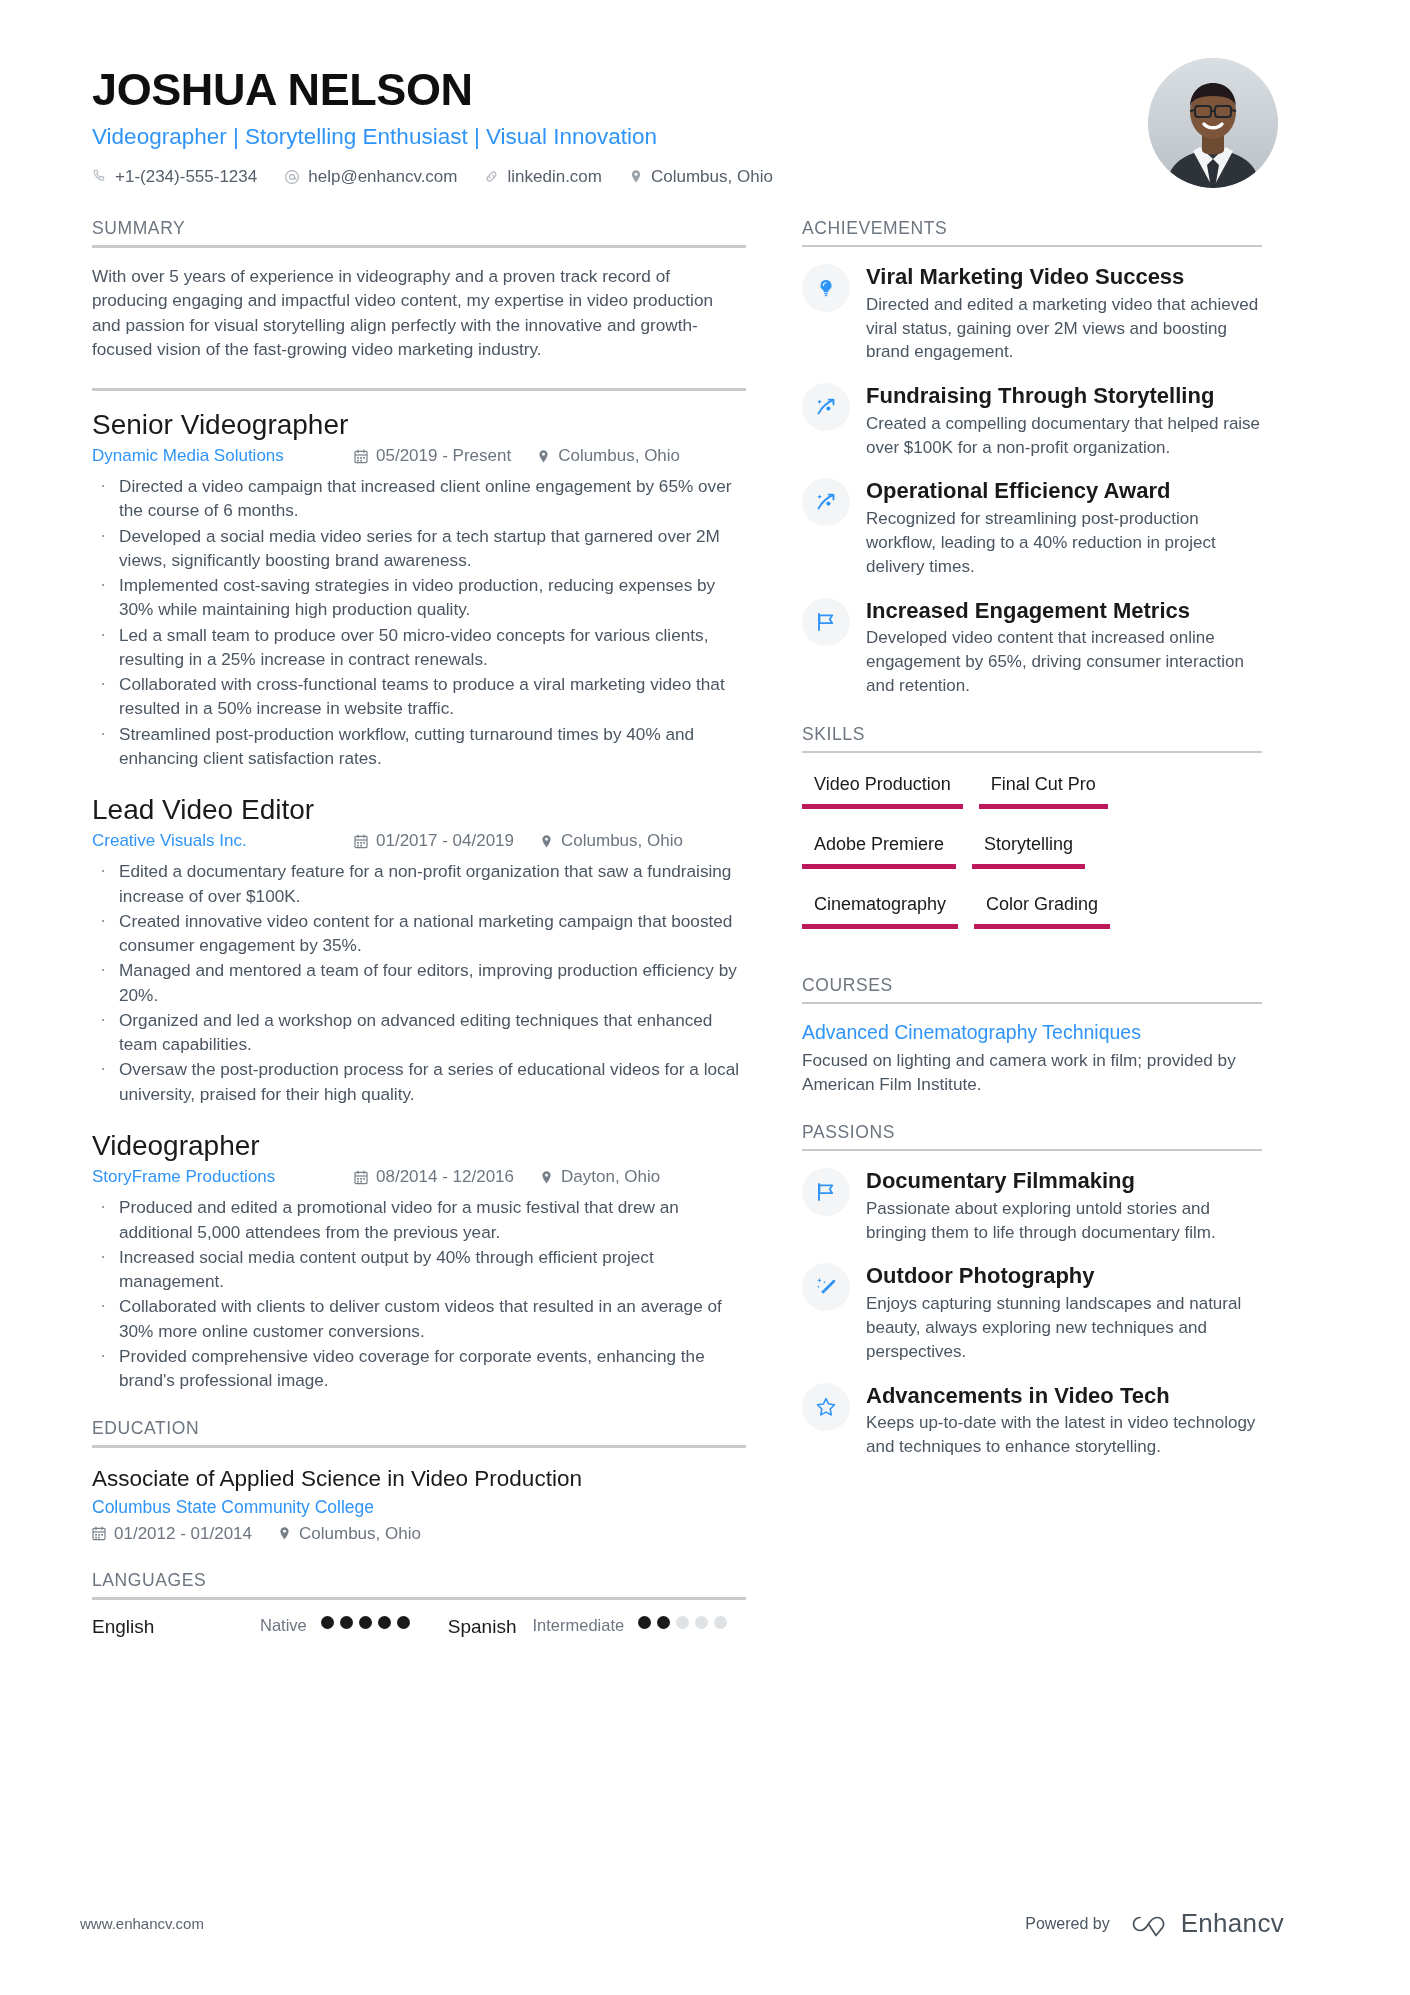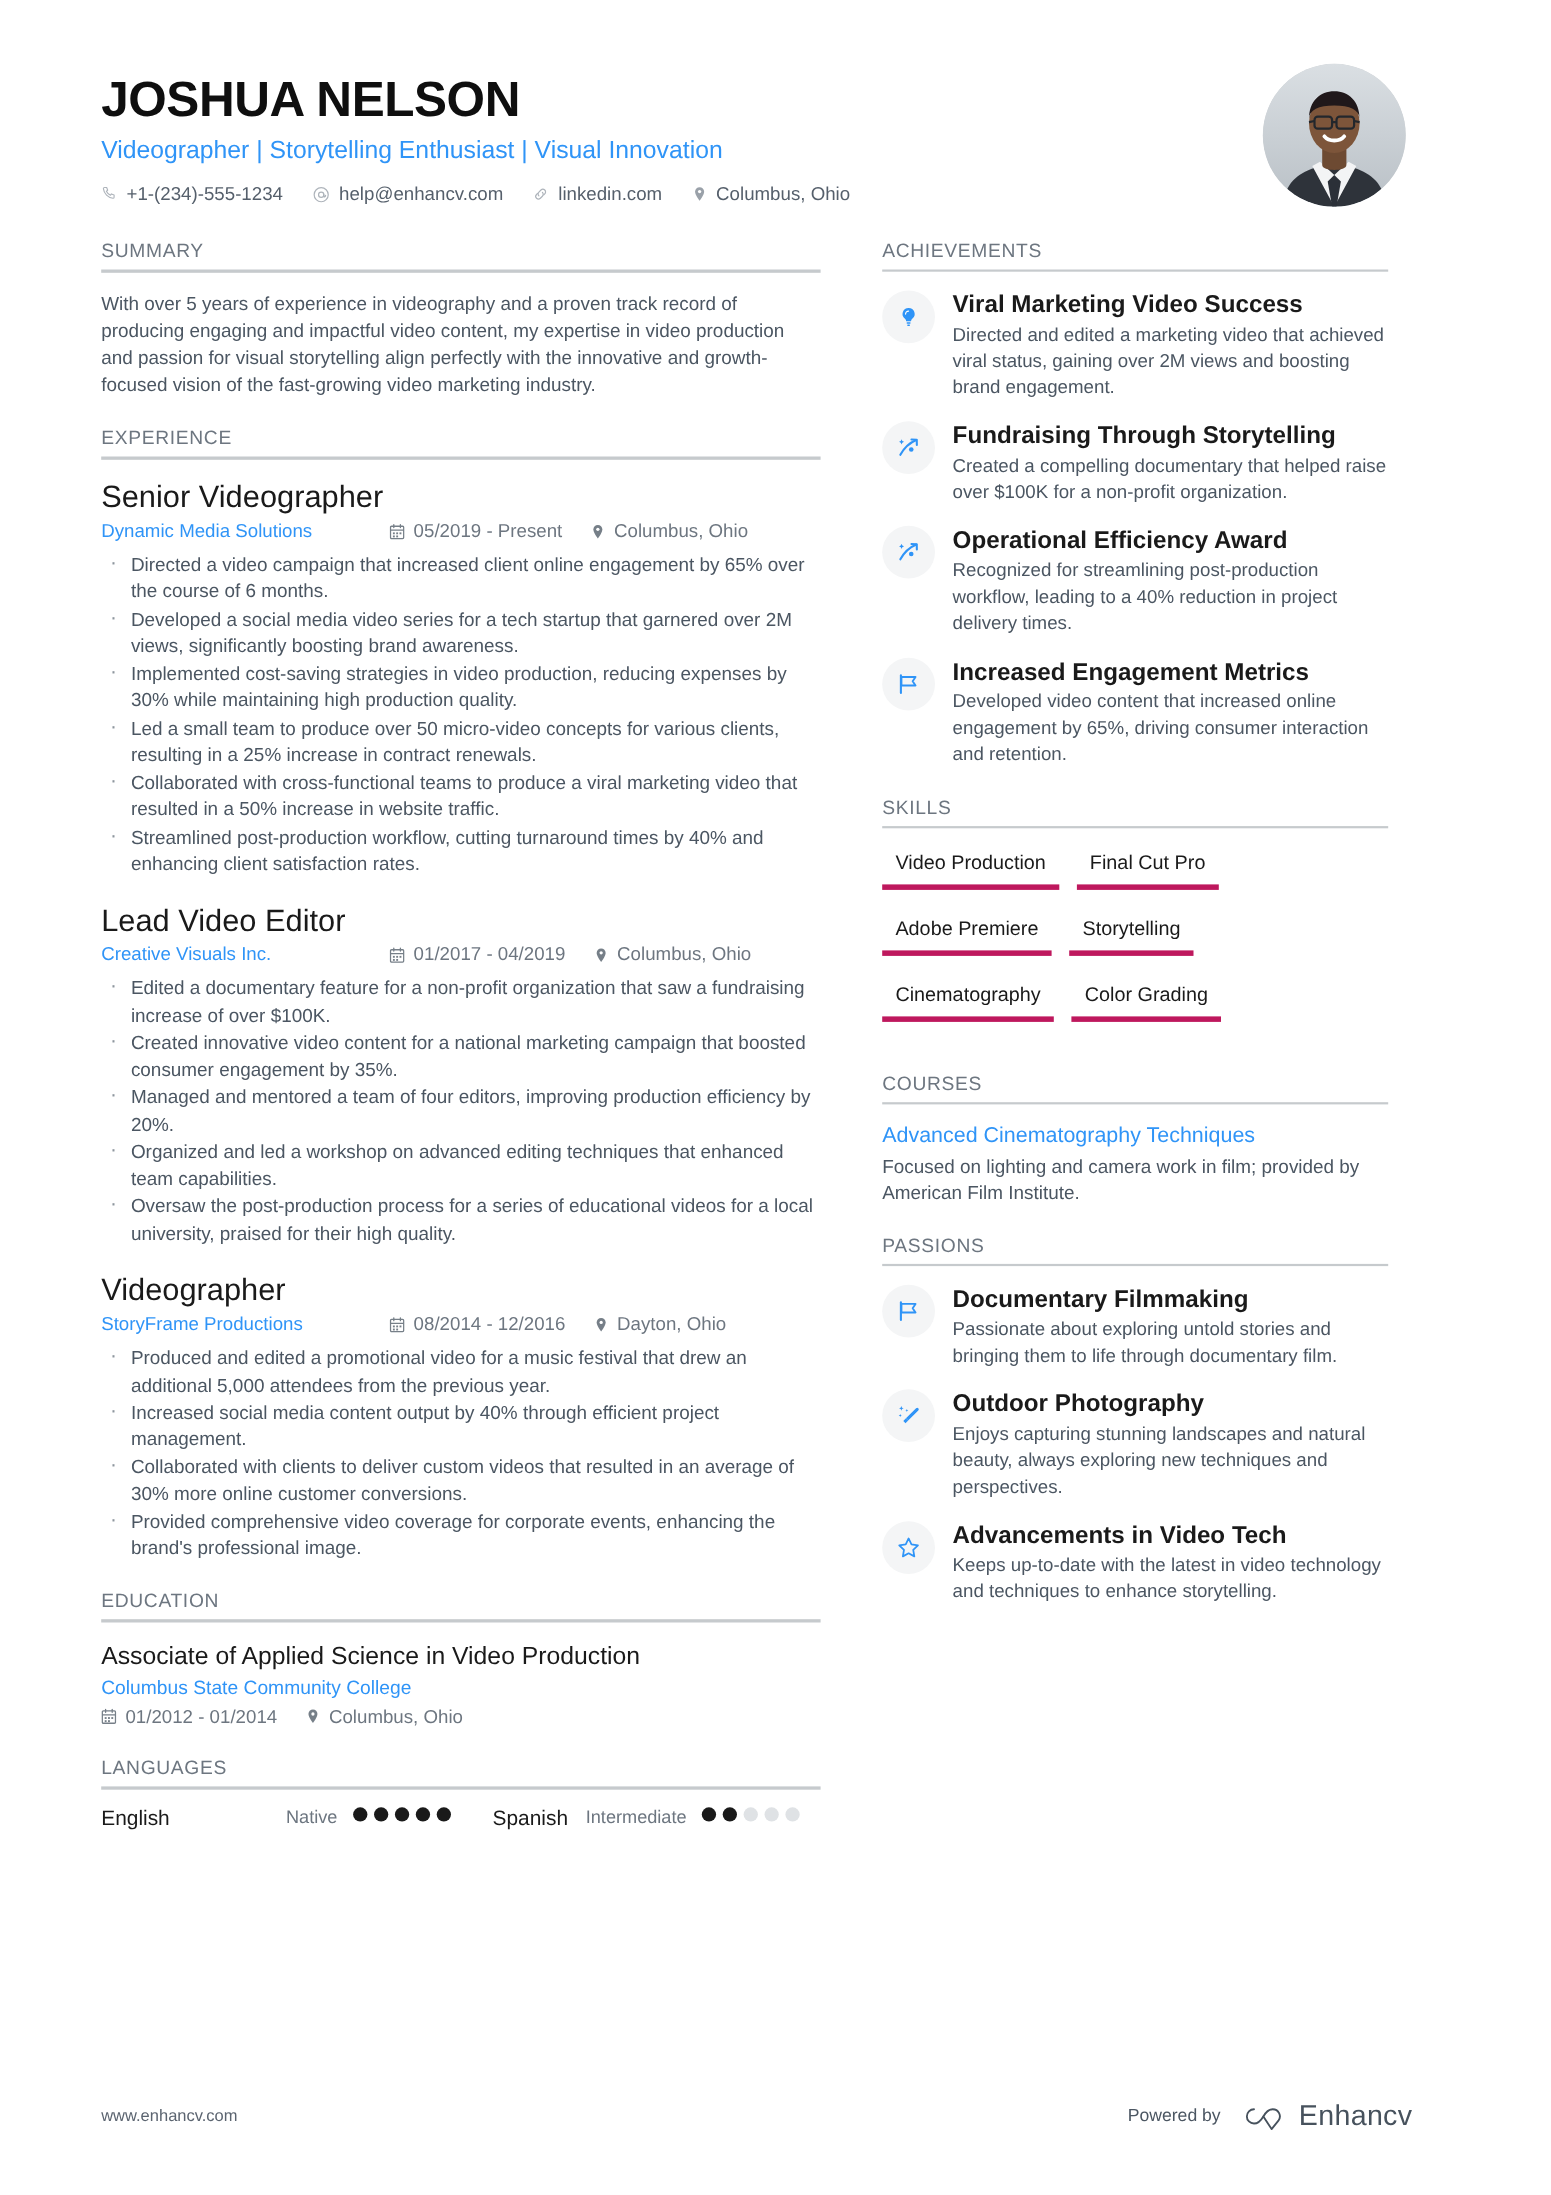--- a/index.html
+++ b/index.html
@@ -249,21 +249,21 @@
   }
   .course-desc {
     font-size: 17.2px;
     line-height: 1.4;
     color: #4b5662;
   }
 
   
   .footer {
     position: absolute;
-    left: 92px;
+    left: 80px;
     right: 92px;
     bottom: 56px;
     display: flex;
     align-items: center;
     justify-content: space-between;
   }
   .footer-url { font-size: 15px; color: #5b6470; }
   .footer-right { display: flex; align-items: center; gap: 16px; }
   .footer-powered { font-size: 16px; color: #4b5662; }
   .brand { display: flex; align-items: center; gap: 9px; }
@@ -369,21 +369,20 @@
 
     <div class="col-left">
 
       <div class="section">
         <div class="section-title">SUMMARY</div>
         <div class="section-rule"></div>
         <div class="summary-text">With over 5 years of experience in videography and a proven track record of producing engaging and impactful video content, my expertise in video production and passion for visual storytelling align perfectly with the innovative and growth-focused vision of the fast-growing video marketing industry.</div>
       </div>
 
       <div class="section">
-        <div class="section-title">EXPERIENCE</div>
         <div class="section-rule"></div>
         <div id="jobs">
             <div class="job">
               <div class="job-title">Senior Videographer</div>
               <div class="job-meta">
                 <span class="job-company">Dynamic Media Solutions</span>
                 <span class="meta-chip">
                   <span class="ci">
                     <svg width="14" height="15" viewBox="0 0 14 15" fill="none">
                       <rect x="1" y="2.4" width="12" height="11.2" rx="1" stroke="#767f88" stroke-width="1.2"></rect>

